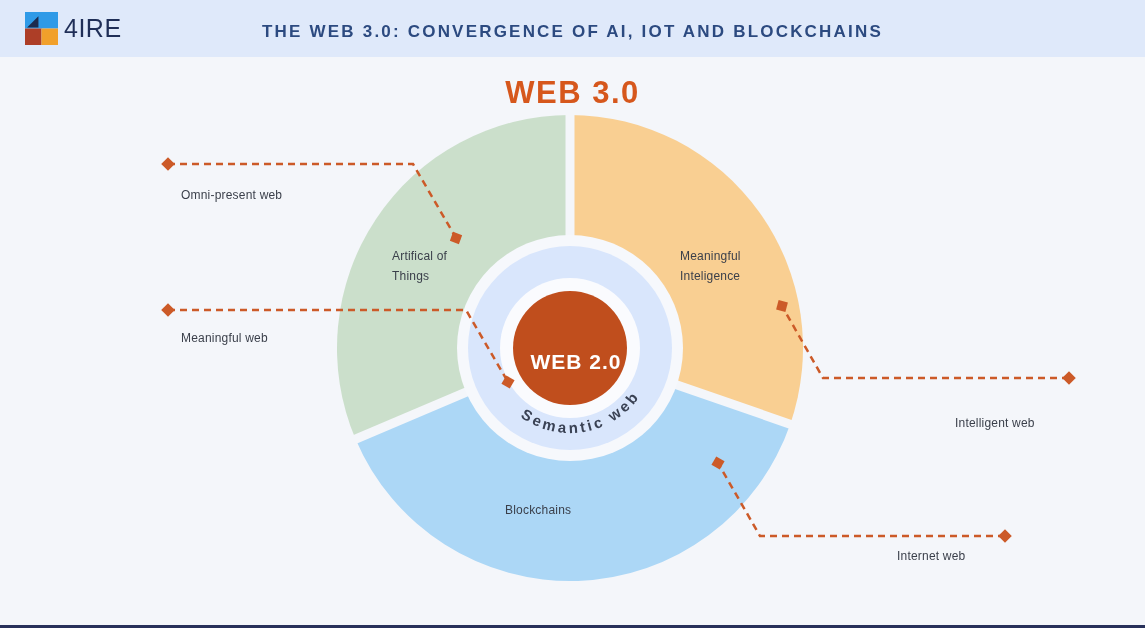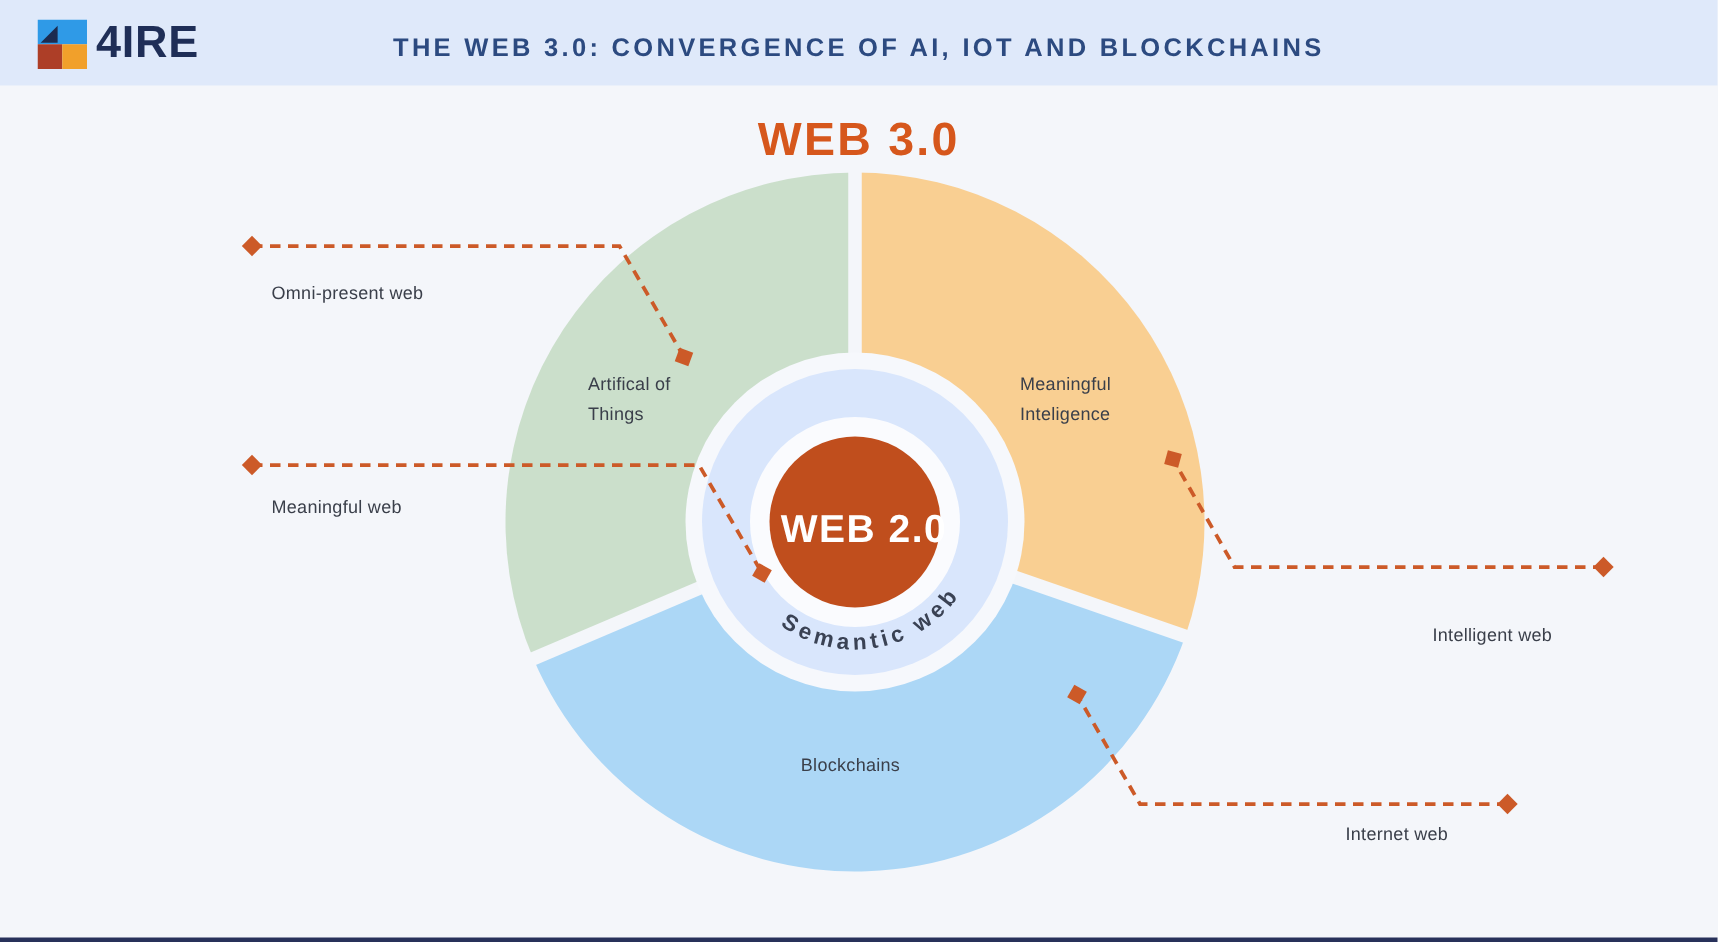--- a/index.html
+++ b/index.html
@@ -7,40 +7,40 @@
     width:1145px;height:628px;overflow:hidden;position:relative;
     background:#F4F6FA;
     font-family:"Liberation Sans", sans-serif;
   }
   .header{
     position:absolute;top:0;left:0;width:1145px;height:57px;
     background:#DFE9FA;display:flex;align-items:center;
   }
   .logo{position:absolute;left:25px;top:12px;display:flex;align-items:center;gap:6px;}
   .logo-icon{width:33px;height:33px;display:block;}
-  .logo-text{font-size:30px;font-weight:700;color:#1F2E57;letter-spacing:0.5px;}
+  .logo-text{font-size:25px;font-weight:400;color:#1F2E57;letter-spacing:0.5px;}
   .header-title{
     position:absolute;left:0;right:0;top:0;height:64px;
     display:flex;align-items:center;justify-content:center;
     font-size:17px;font-weight:700;color:#2C4A80;letter-spacing:2.2px;
   }
   .diagram-title{
     position:absolute;left:0;right:0;top:75px;margin:0;
     text-align:center;font-size:31px;font-weight:800;color:#D6571C;letter-spacing:1.5px;
   }
   .wheel-svg{position:absolute;left:0;top:0;width:1145px;height:628px;}
   .label{
     position:absolute;font-size:12px;font-weight:500;color:#3A3F4A;
     line-height:20px;letter-spacing:0.2px;white-space:nowrap;
   }
   .center-label{
-    position:absolute;left:500px;top:337px;width:152px;text-align:center;
-    font-size:26px;font-weight:800;color:#FFFFFF;letter-spacing:1px;
+    position:absolute;left:500px;top:350px;width:152px;text-align:center;
+    font-size:21px;font-weight:800;color:#FFFFFF;letter-spacing:1px;
   }
-  .blockchains-label{left:492px;top:500px;width:150px;text-align:center;white-space:normal;}
+  .blockchains-label{left:505px;top:500px;width:150px;white-space:normal;}
   .ring-text{font-size:15px;font-weight:600;fill:#3A4254;letter-spacing:3px;}
   .bottom-bar{position:absolute;left:0;bottom:0;width:1145px;height:3px;background:#28315A;}
 </style>
 </head>
 <body>
 
 <div class="header">
   <div class="logo">
     <svg class="logo-icon" viewBox="0 0 32 32">
       <rect x="0" y="0" width="32" height="16" fill="#2F9AE7"></rect>

